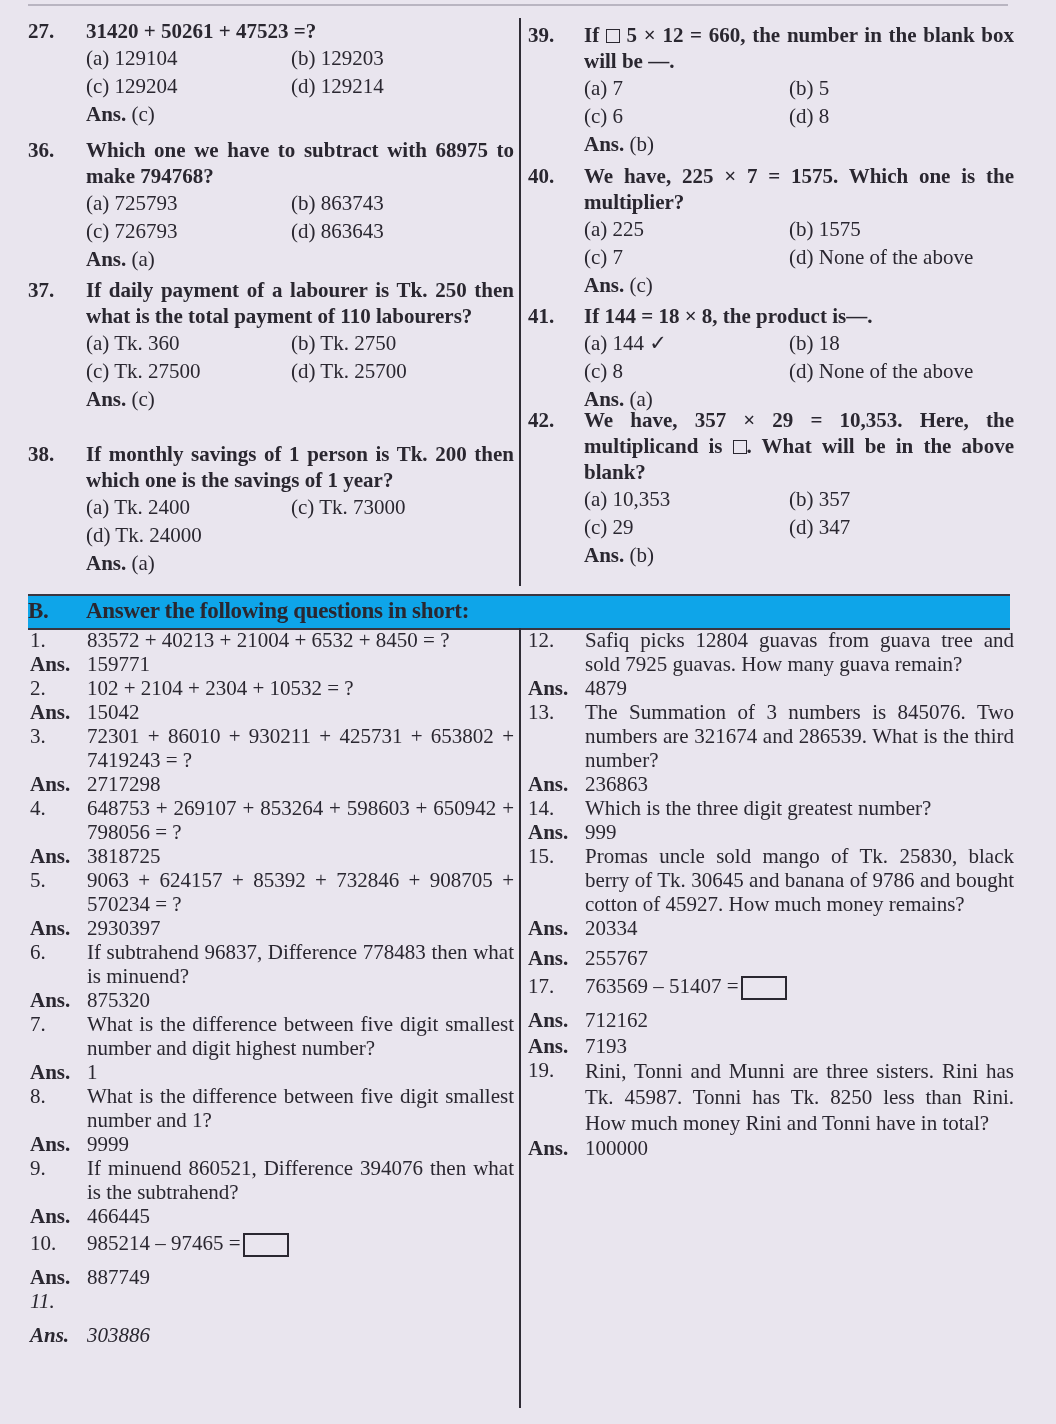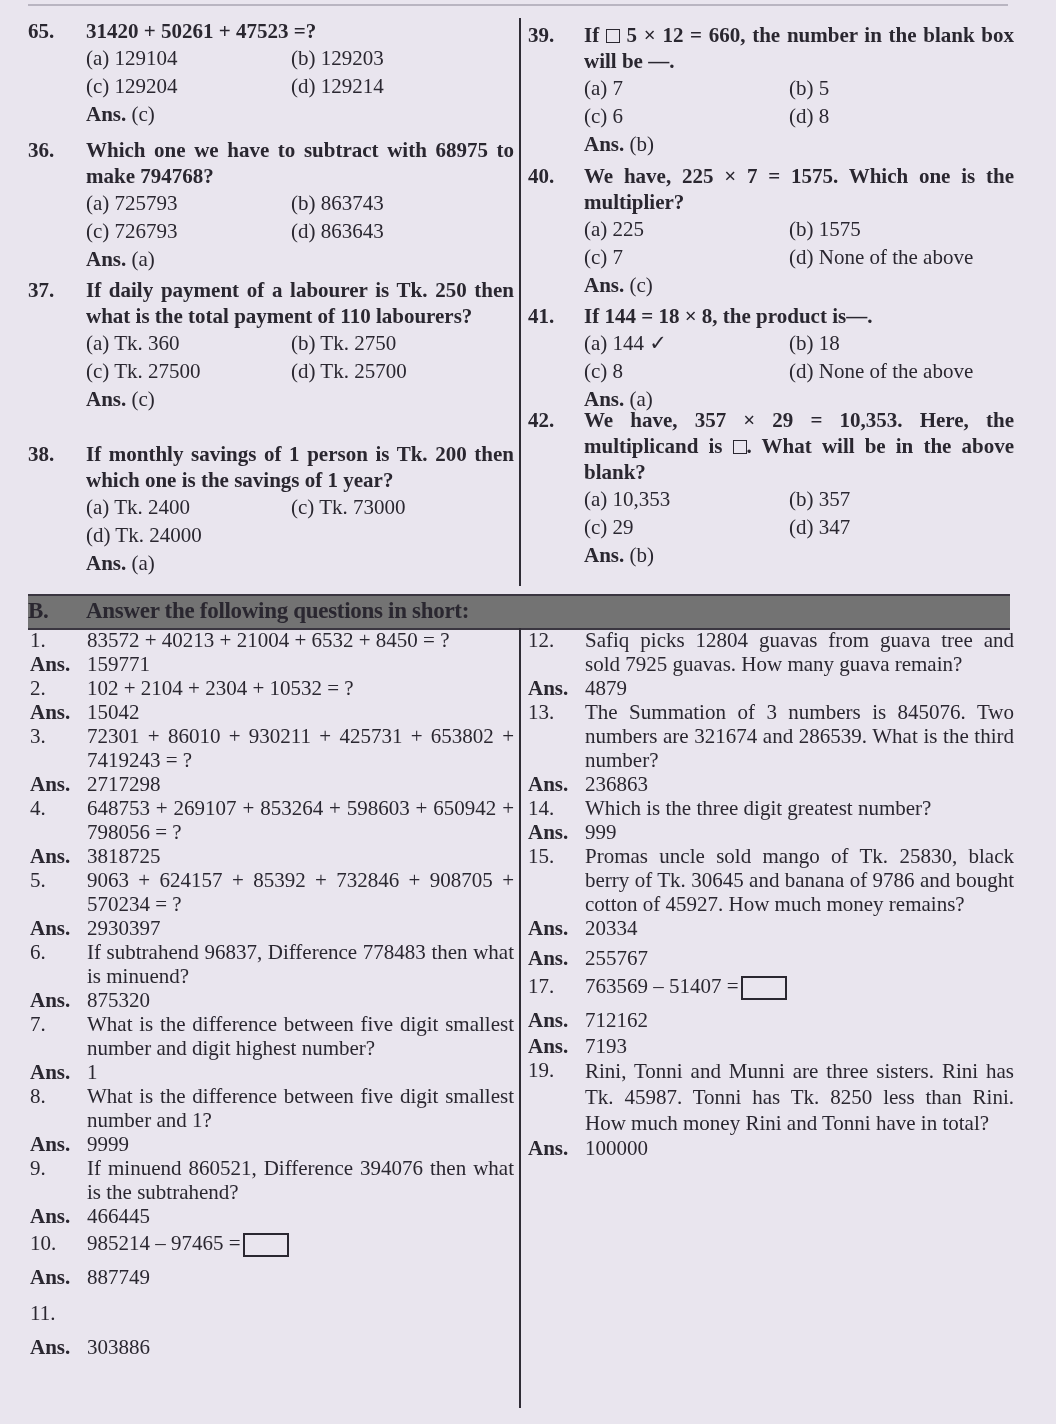--- a/index.html
+++ b/index.html
@@ -15,21 +15,21 @@
   .vline { position:absolute; width:2px; background:#2f2c35; }
   .q { position:relative; margin:0; }
   .qrow { display:flex; align-items:flex-start; }
   .num { width:58px; flex:none; font-weight:bold; font-size:21px; line-height:26px; }
   .qtext { flex:1; font-weight:bold; font-size:21px; line-height:26px; text-align:justify; }
   .opts { margin-left:58px; display:grid; grid-template-columns:205px 1fr; font-size:21px; line-height:28px; }
   .ans { margin-left:58px; font-size:21px; line-height:28px; }
   .ans b { font-weight:bold; }
   .section-b {
     position:absolute; left:28px; top:594px; width:982px; height:32px;
-    background:#737373;
+    background:#0ea5e9;
     border-top:2px solid #3a3640; border-bottom:2px solid #3a3640;
   }
   .section-b .lbl { position:absolute; left:0; top:1px; font-weight:bold; font-size:23px; line-height:28px; letter-spacing:-0.3px; }
   .section-b .lbl span.l { display:inline-block; width:58px; }
   .sq { font-size:21px; line-height:24px; }
   .sq .srow { display:flex; align-items:flex-start; }
   .sq .sn { width:57px; flex:none; }
   .sq .st { flex:1; text-align:justify; }
   .sq .sa { display:flex; }
   .sq .sa b { width:57px; flex:none; font-weight:bold; }
@@ -37,21 +37,21 @@
   .small-box { display:inline-block; width:14px; height:14px; border:1.5px solid #2a2730; vertical-align:-1px; box-sizing:border-box; }
 </style>
 </head>
 <body>
 
 <div class="topline"></div>
 
 <div class="col" style="left:28px; top:18px; width:486px;">
   <div class="q" style="height:119px;">
     <div class="qrow">
-        <span class="num">65.</span>
+        <span class="num">27.</span>
         <span class="qtext">31420 + 50261 + 47523 =?</span>
       </div>
     <div class="opts">
       <span>(a) 129104</span>
       <span>(b) 129203</span>
       <span>(c) 129204</span>
       <span>(d) 129214</span>
     </div>
     <div class="ans"><b>Ans.</b> <span>(c)</span></div>
   </div>
@@ -252,21 +252,21 @@
   <div style="margin-top:3px;">
     <div class="srow">
         <span class="sn">10.</span>
         <span class="st" style="text-align:left"><span>985214 – 97465 =</span><span class="blank-box"></span></span>
       </div>
     <div class="sa" style="margin-top:8px">
         <b>Ans.</b>
         <span>887749</span>
       </div>
   </div>
-  <div style="margin-top:12px;">
+  <div style="margin-top:0;font-style:italic;">
     <div class="srow">
         <span class="sn">11.</span>
       </div>
     <div class="sa" style="margin-top:10px">
         <b>Ans.</b>
         <span>303886</span>
       </div>
   </div>
 </div>
 

